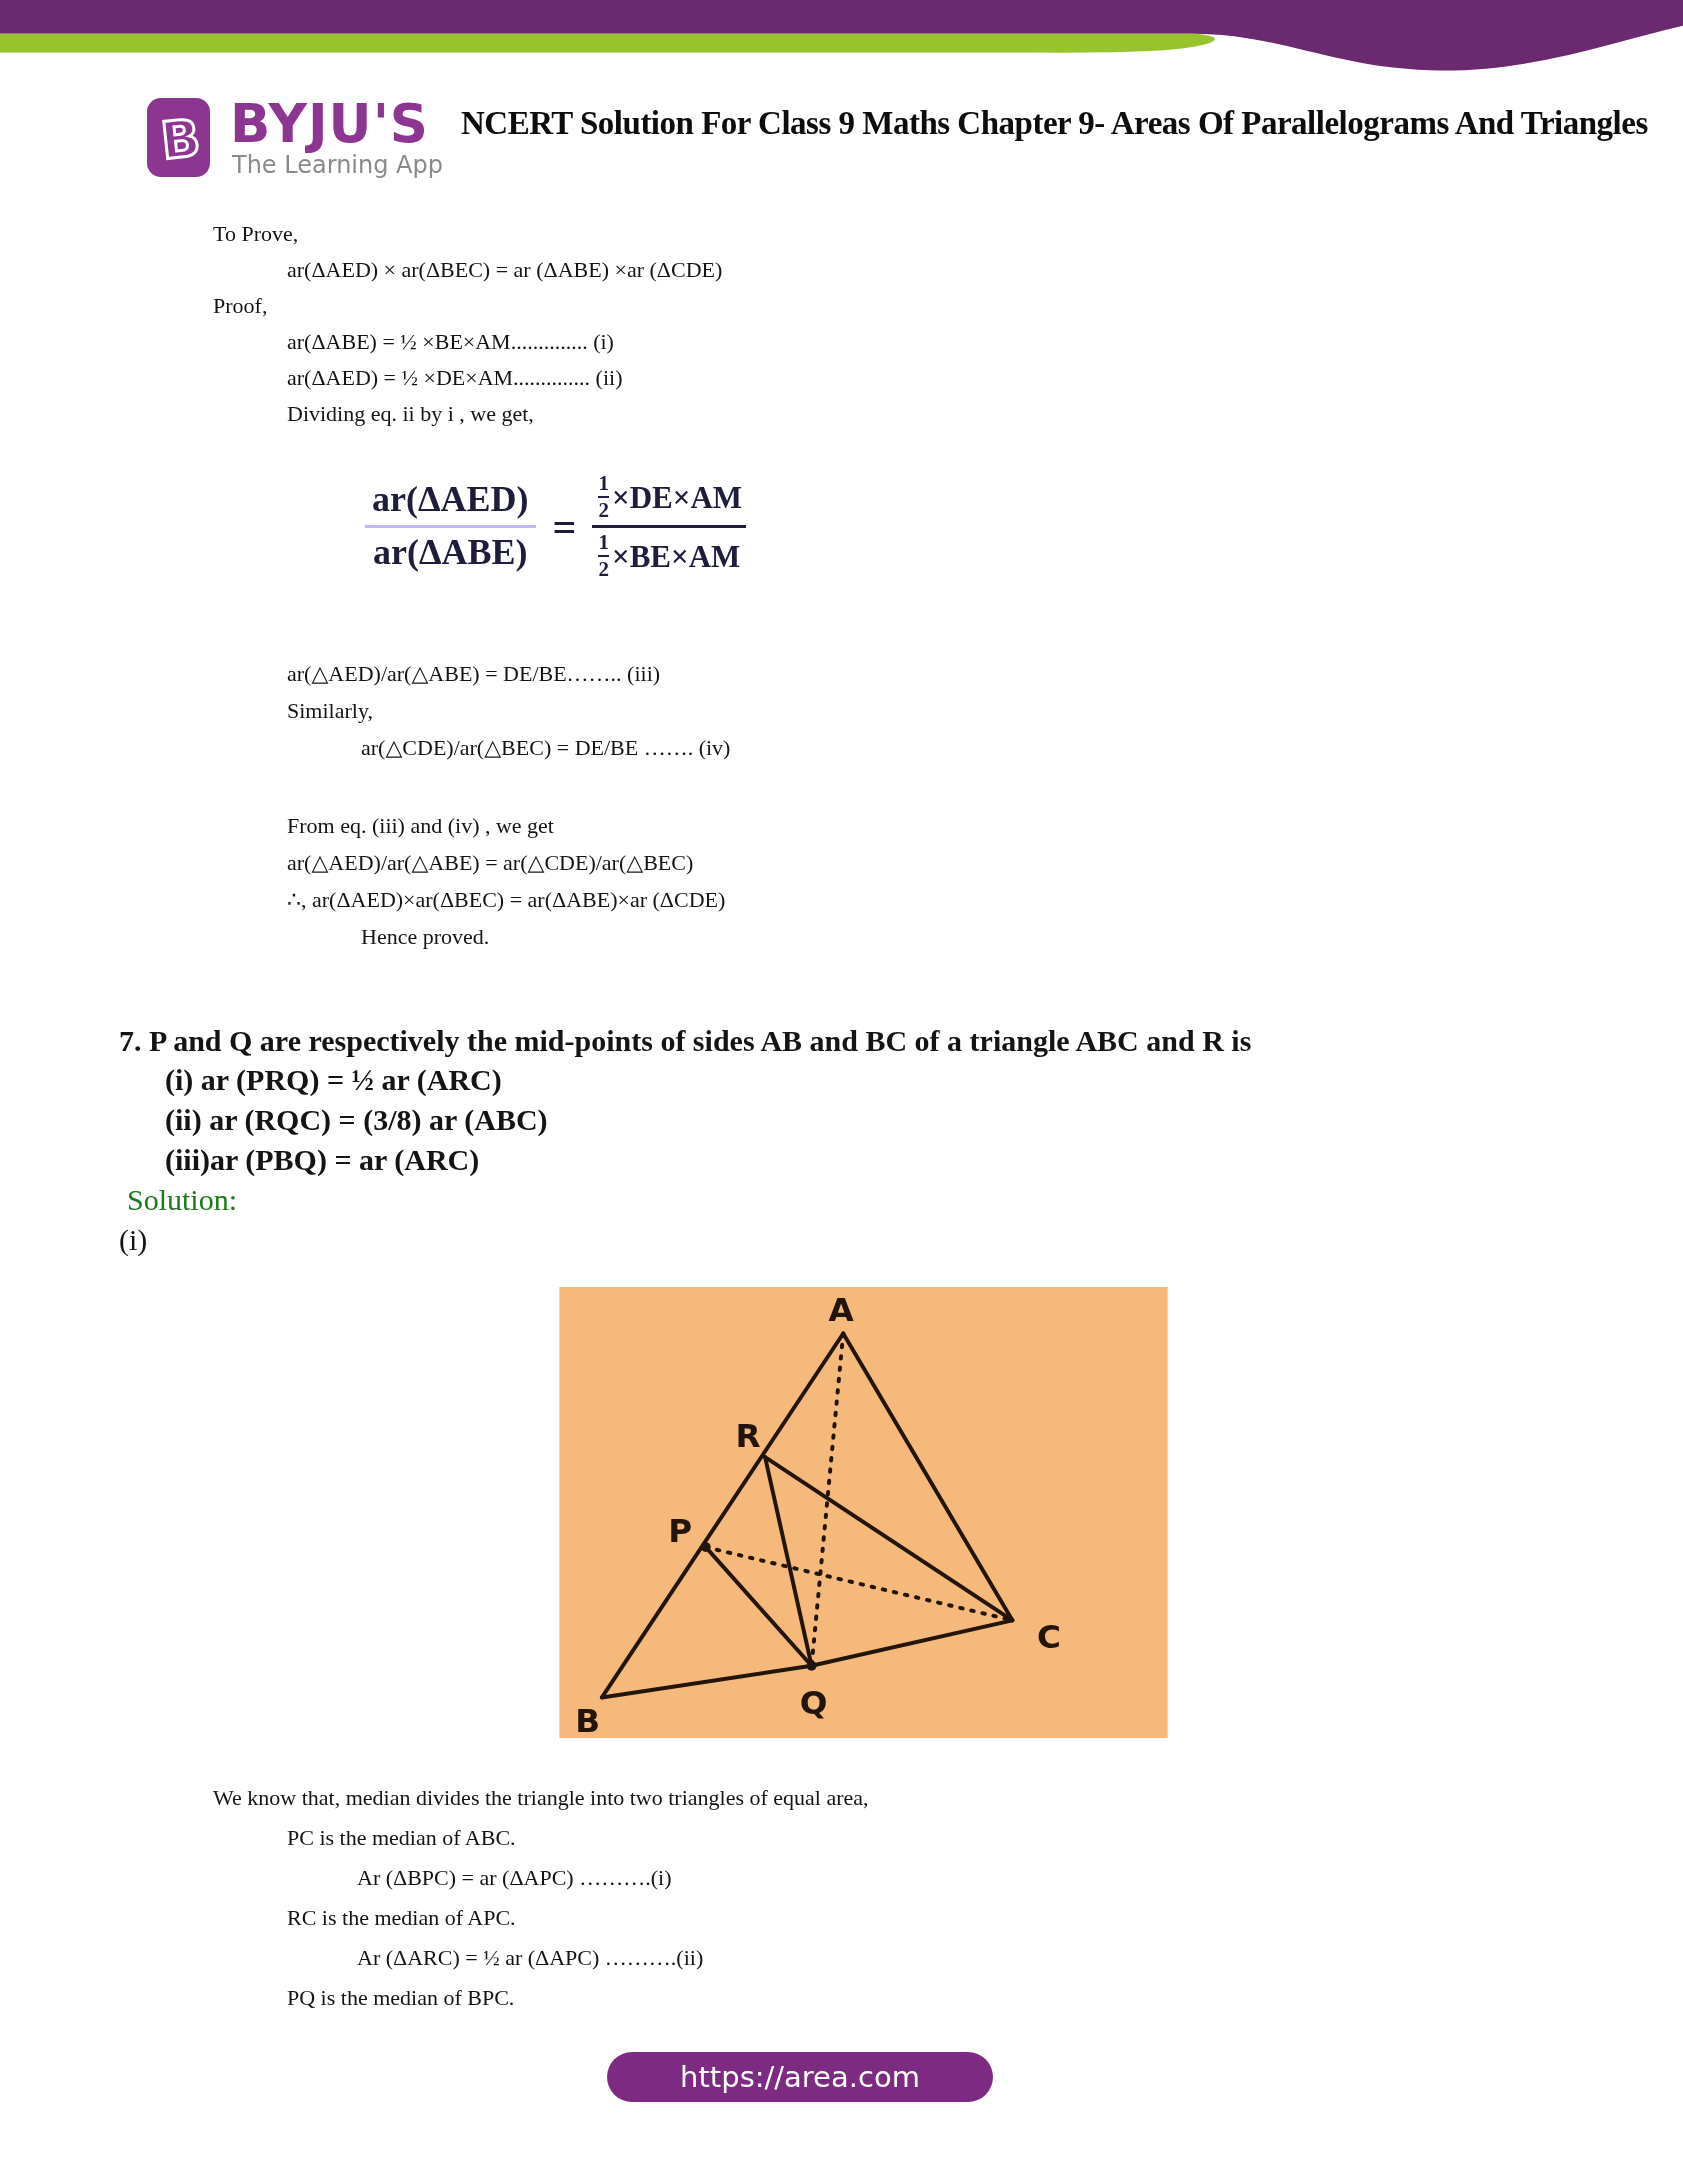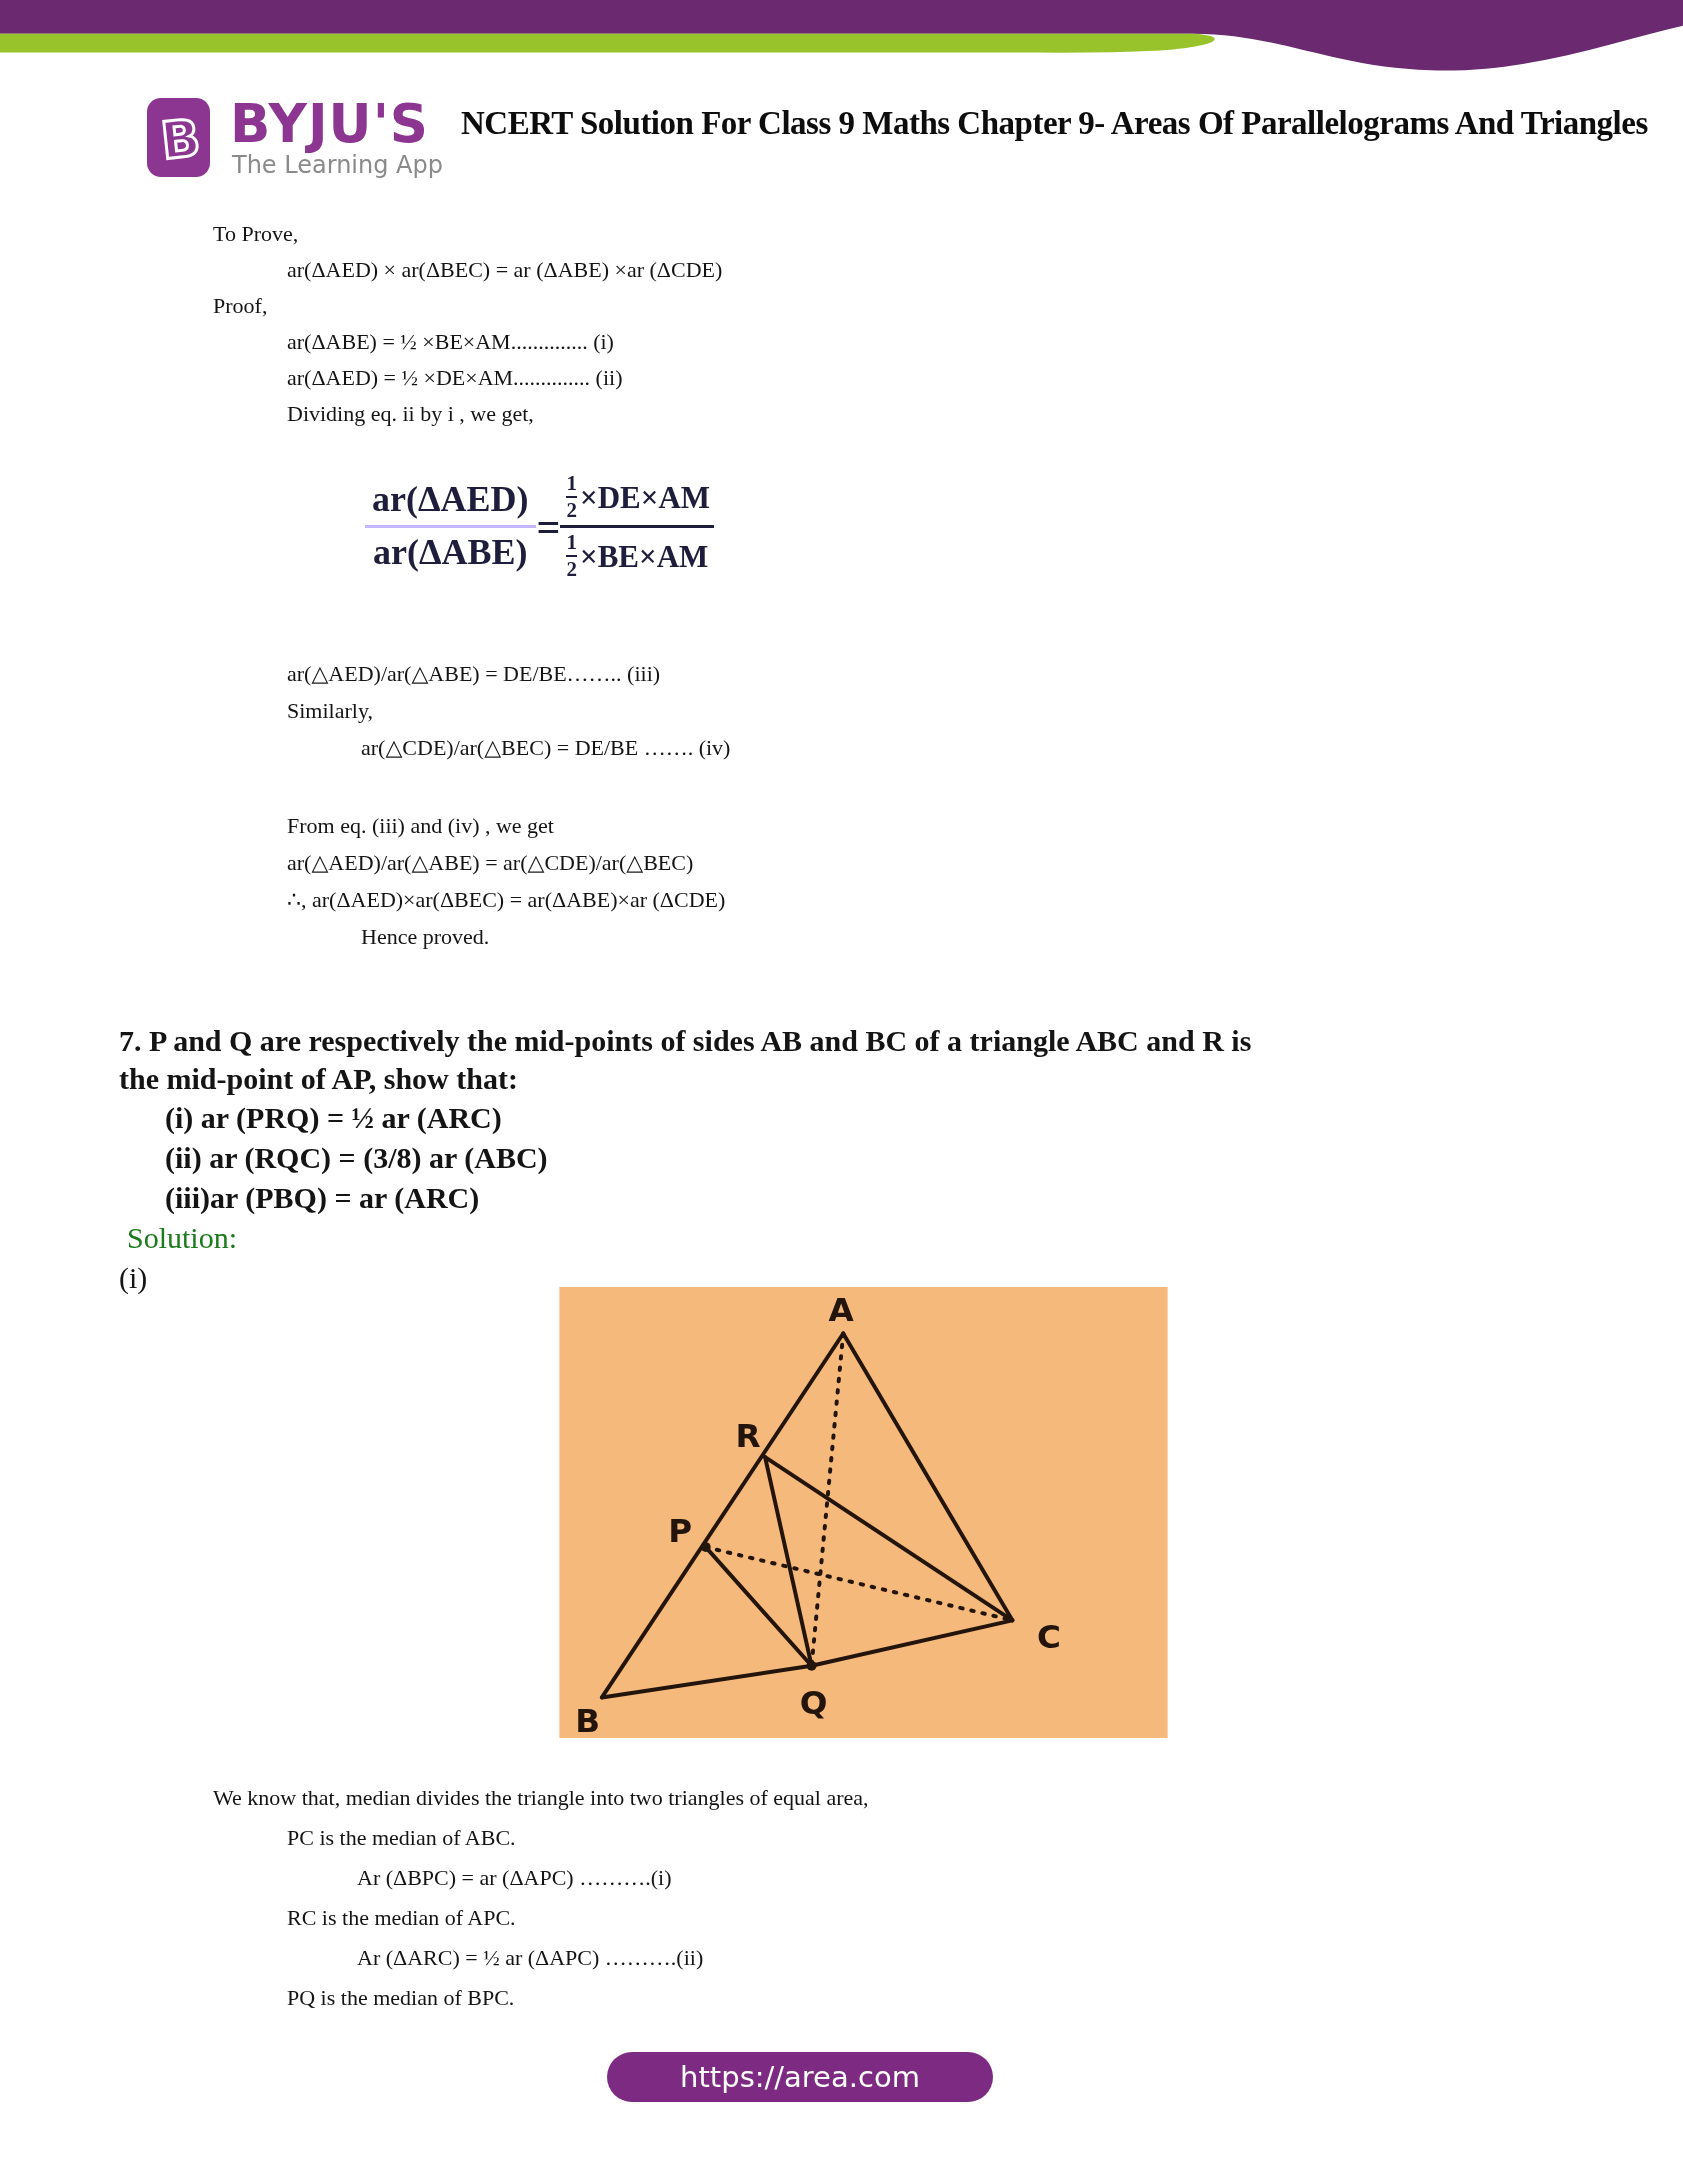--- a/index.html
+++ b/index.html
@@ -31,21 +31,21 @@
   
   .tblock { position:absolute; font-size:22px; line-height:36px; }
   .tblock p { margin:0; white-space:nowrap; }
   .in1 { margin-left:74px !important; }
   .in2 { margin-left:144px !important; }
   .blk-b p, .blk-c p { line-height:37px; }
   .blk-e p { line-height:40px; }
   
   .formula {
     position:absolute; left:364px; top:469px; display:flex; align-items:center;
-    gap:0; color:#1e1e3c; font-weight:bold;
+    gap:16px; color:#1e1e3c; font-weight:bold;
   }
   .frac { display:inline-flex; flex-direction:column; align-items:center; font-size:36px; line-height:1.1; }
   .frac .fnum { padding:0 8px 5px; }
   .frac .fden { border-top:3px solid #c4b5fd; padding:5px 8px 0; }
   .eq-sign { font-size:42px; }
   .rhs { display:inline-flex; flex-direction:column; align-items:flex-start; font-size:31px; line-height:1; }
   .rhs-row { display:flex; align-items:center; padding:4px 6px; }
   .rhs-den-row { border-top:3px solid #1e1e3c; }
   .mini { display:inline-flex; flex-direction:column; align-items:center; font-size:21px; line-height:1; margin-right:3px; }
   .mini .mnum { padding-bottom:2px; }
@@ -127,21 +127,20 @@
 
   <div class="tblock blk-c" style="left:287px; top:807px;">
     <p>From eq. (iii) and (iv) , we get</p>
     <p>ar(△AED)/ar(△ABE) = ar(△CDE)/ar(△BEC)</p>
     <p>∴, ar(ΔAED)×ar(ΔBEC) = ar(ΔABE)×ar (ΔCDE)</p>
     <p class="in1">Hence proved.</p>
   </div>
 
   <div class="q7">
     <p>7. P and Q are respectively the mid-points of sides AB and BC of a triangle ABC and R is</p>
-    <p>the mid-point of AP, show that:</p>
     <p class="item">(i)  ar (PRQ) = ½ ar (ARC)</p>
     <p class="item">(ii) ar (RQC) = (3/8) ar (ABC)</p>
     <p class="item">(iii)ar (PBQ) = ar (ARC)</p>
     <p class="solution-label">Solution:</p>
     <p class="part-label">(i)</p>
   </div>
 
   <svg class="diagram" width="609" height="451" viewBox="0 0 615 456">
     <rect x="0" y="0" width="615" height="456" fill="#f6b97c"></rect>
 

